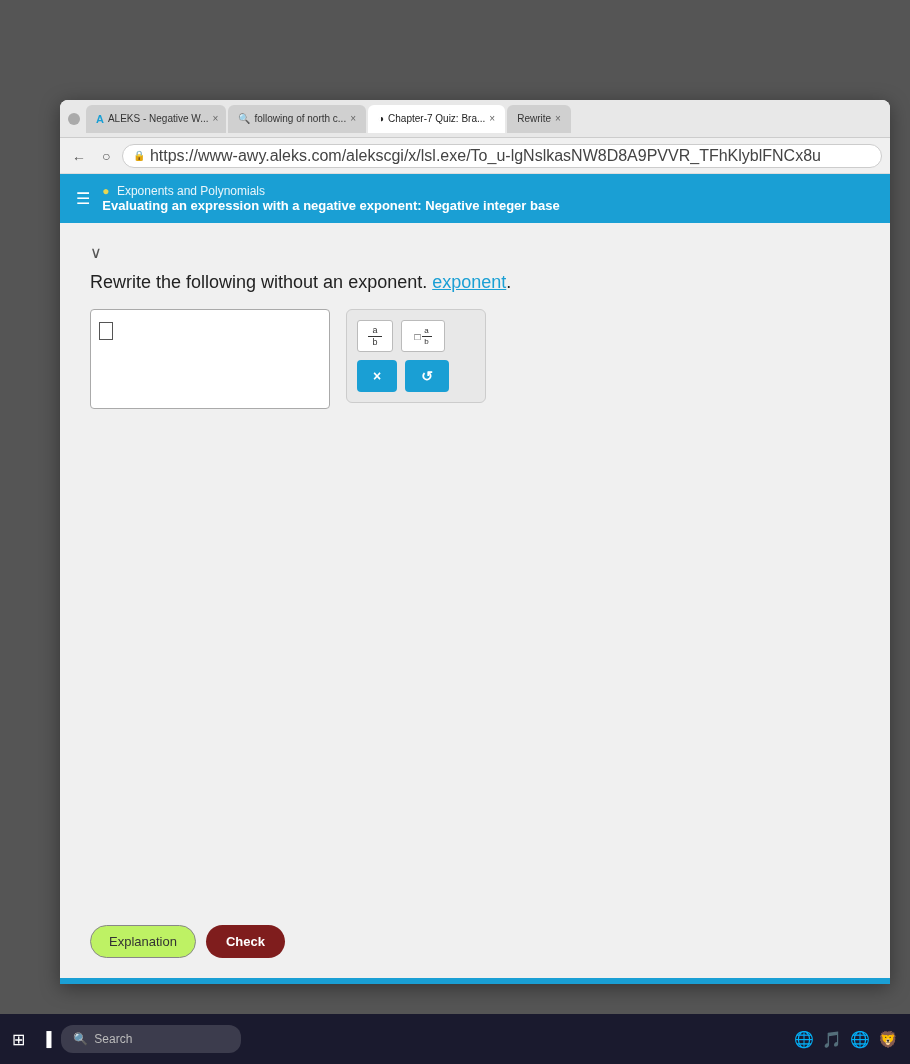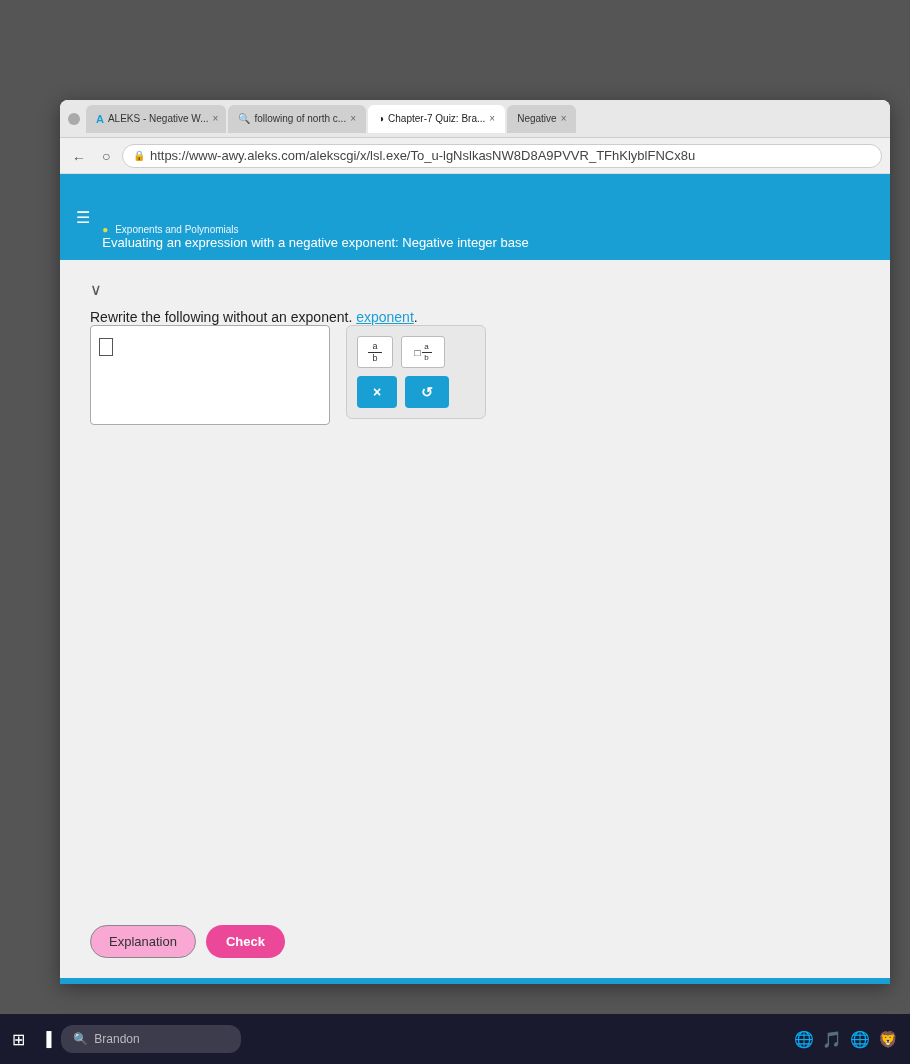--- a/index.html
+++ b/index.html
@@ -141,28 +141,27 @@
       color: #fff;
       font-size: 16px;
       cursor: pointer;
     }
 
     .header-text {
       color: #fff;
     }
 
     .header-subtitle {
-      font-size: 10px;
+      font-size: 12px;
       opacity: 0.9;
-      margin-top: 40px;
     }
 
     .header-title {
       font-size: 13px;
-      font-weight: normal;
+      font-weight: bold;
     }
 
     .content-area {
       flex: 1;
       background: #f0f0f0;
       padding: 20px 30px;
       display: flex;
       flex-direction: column;
     }
 
@@ -172,22 +171,23 @@
 
     .chevron-btn {
       font-size: 16px;
       color: #555;
       cursor: pointer;
       background: none;
       border: none;
     }
 
     .problem-text {
-      font-size: 14px;
+      font-size: 18px;
       color: #222;
+      margin-bottom: 16px;
     }
 
     .problem-text a {
       color: #1a9fd4;
       text-decoration: underline;
     }
 
     .expression {
       font-size: 18px;
       color: #222;
@@ -277,31 +277,31 @@
     }
 
     .bottom-bar {
       margin-top: auto;
       display: flex;
       gap: 10px;
       padding-top: 10px;
     }
 
     .btn-explanation {
-      background: #f9a8d4;
+      background: #bef264;
       border: 1.5px solid #888;
       border-radius: 20px;
       padding: 8px 18px;
       font-size: 13px;
       cursor: pointer;
       color: #333;
     }
 
     .btn-check {
-      background: #ec4899;
+      background: #7f1d1d;
       border: none;
       border-radius: 20px;
       padding: 8px 20px;
       font-size: 13px;
       font-weight: bold;
       cursor: pointer;
       color: #fff;
     }
 
     .aleks-blue-bar {
@@ -391,32 +391,32 @@
         <span style="font-size:10px;">🔍</span>
         <span>following of north c...</span>
         <span class="tab-close">×</span>
       </div>
       <div class="tab active">
         <span style="font-size:10px;">◑</span>
         <span>Chapter-7 Quiz: Bra...</span>
         <span class="tab-close">×</span>
       </div>
       <div class="tab">
-        <span>Negative</span>
+        <span>Rewrite</span>
         <span class="tab-close">×</span>
       </div>
     </div>
   </div>
 
   <div class="browser-navbar">
     <span class="nav-btn">←</span>
     <span class="nav-btn">○</span>
     <div class="address-bar">
       <span style="color:#666;font-size:10px;margin-right:4px;">🔒</span>
-      <span style="font-size:13px;color:#444;">https://www-awy.aleks.com/alekscgi/x/lsl.exe/To_u-lgNslkasNW8D8A9PVVR_TFhKlyblFNCx8u</span>
+      <span style="font-size:16px;color:#444;">https://www-awy.aleks.com/alekscgi/x/lsl.exe/To_u-lgNslkasNW8D8A9PVVR_TFhKlyblFNCx8u</span>
     </div>
   </div>
 
   <div class="page-content">
 
     <div class="aleks-header">
       <span class="menu-icon">☰</span>
       <div class="header-text">
         <div class="header-subtitle">
           <span style="color:#ffdd44;margin-right:4px;">●</span>
@@ -486,21 +486,21 @@
     <div class="aleks-blue-bar"></div>
 
   </div>
 </div>
 
 <div class="taskbar">
   <span class="taskbar-start">⊞</span>
   <span style="color:#fff;font-size:14px;margin-left:6px;">▐</span>
   <div class="taskbar-search">
     <span style="font-size:12px;">🔍</span>
-    <span style="color:#bbb;font-size:12px;">Brandon</span>
+    <span style="color:#bbb;font-size:12px;">Search</span>
   </div>
   <div class="taskbar-icons">
     <span class="taskbar-icon">🌐</span>
     <span class="taskbar-icon">🎵</span>
     <span class="taskbar-icon">🌐</span>
     <span class="taskbar-icon">🦁</span>
   </div>
 </div>
 
 </body></html>

